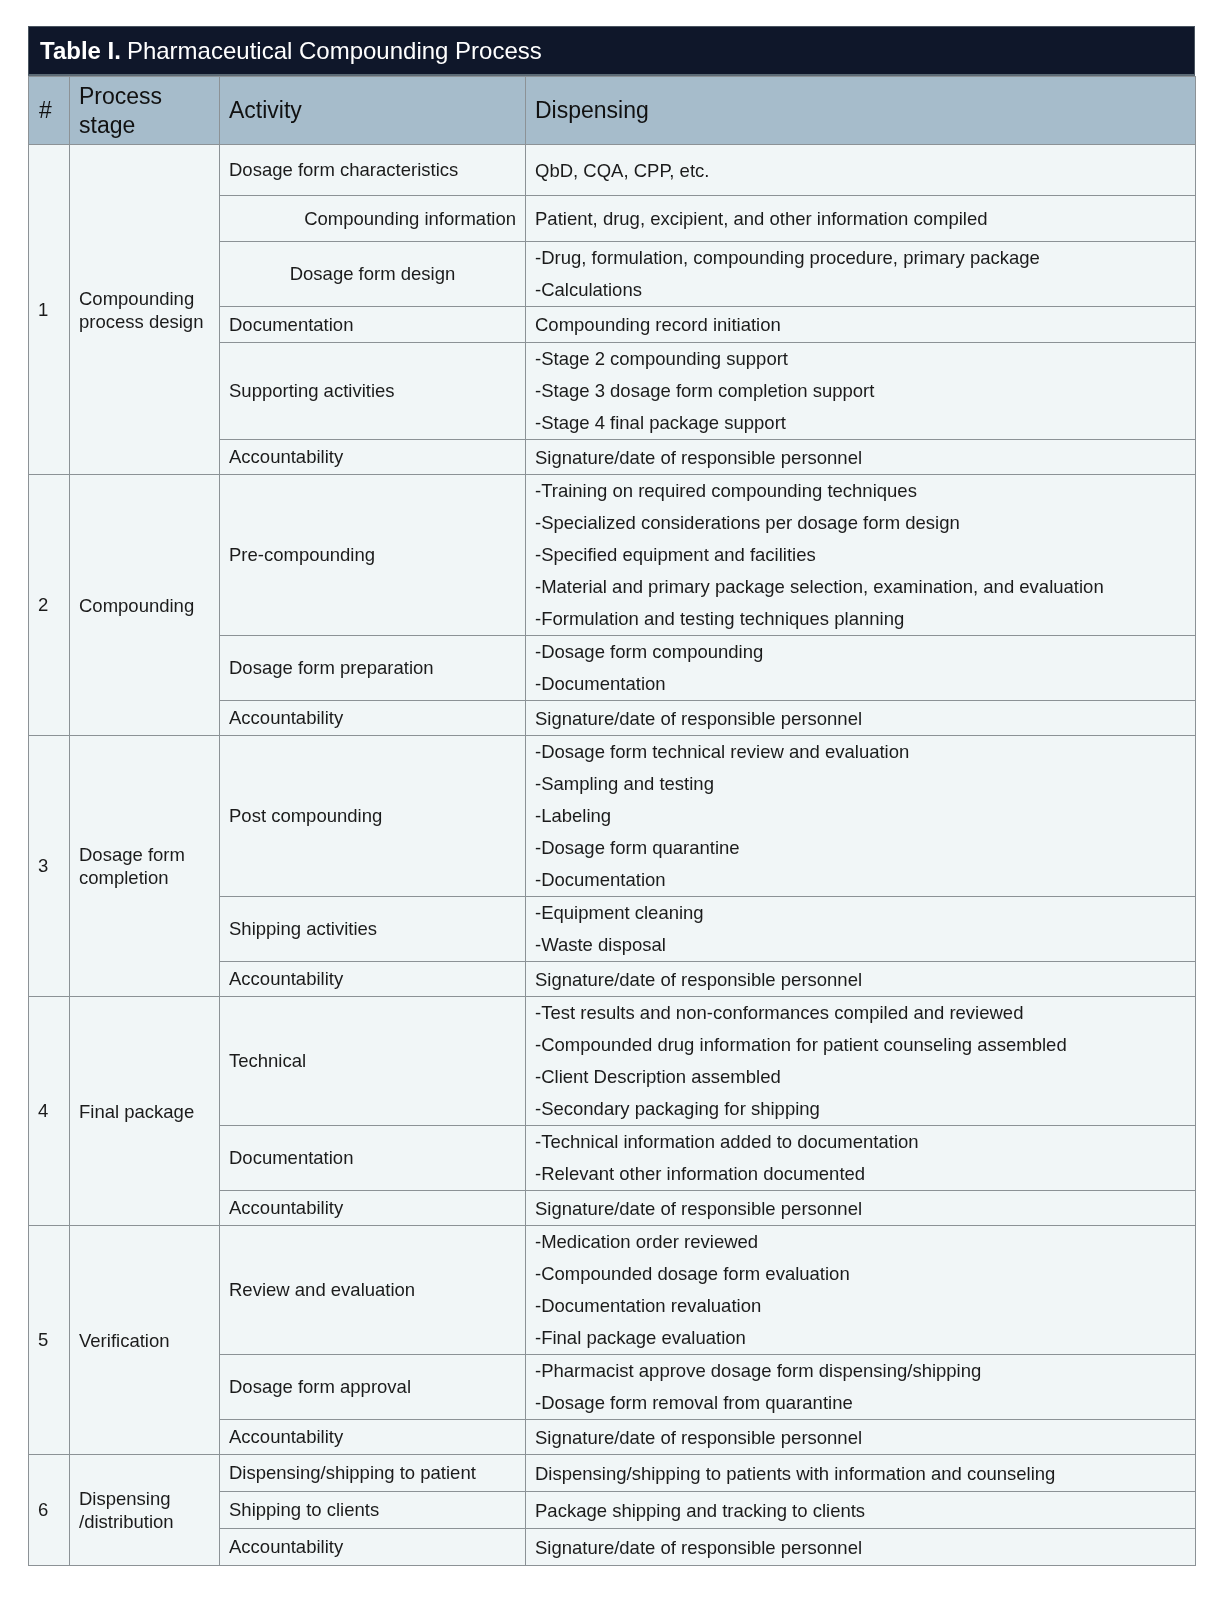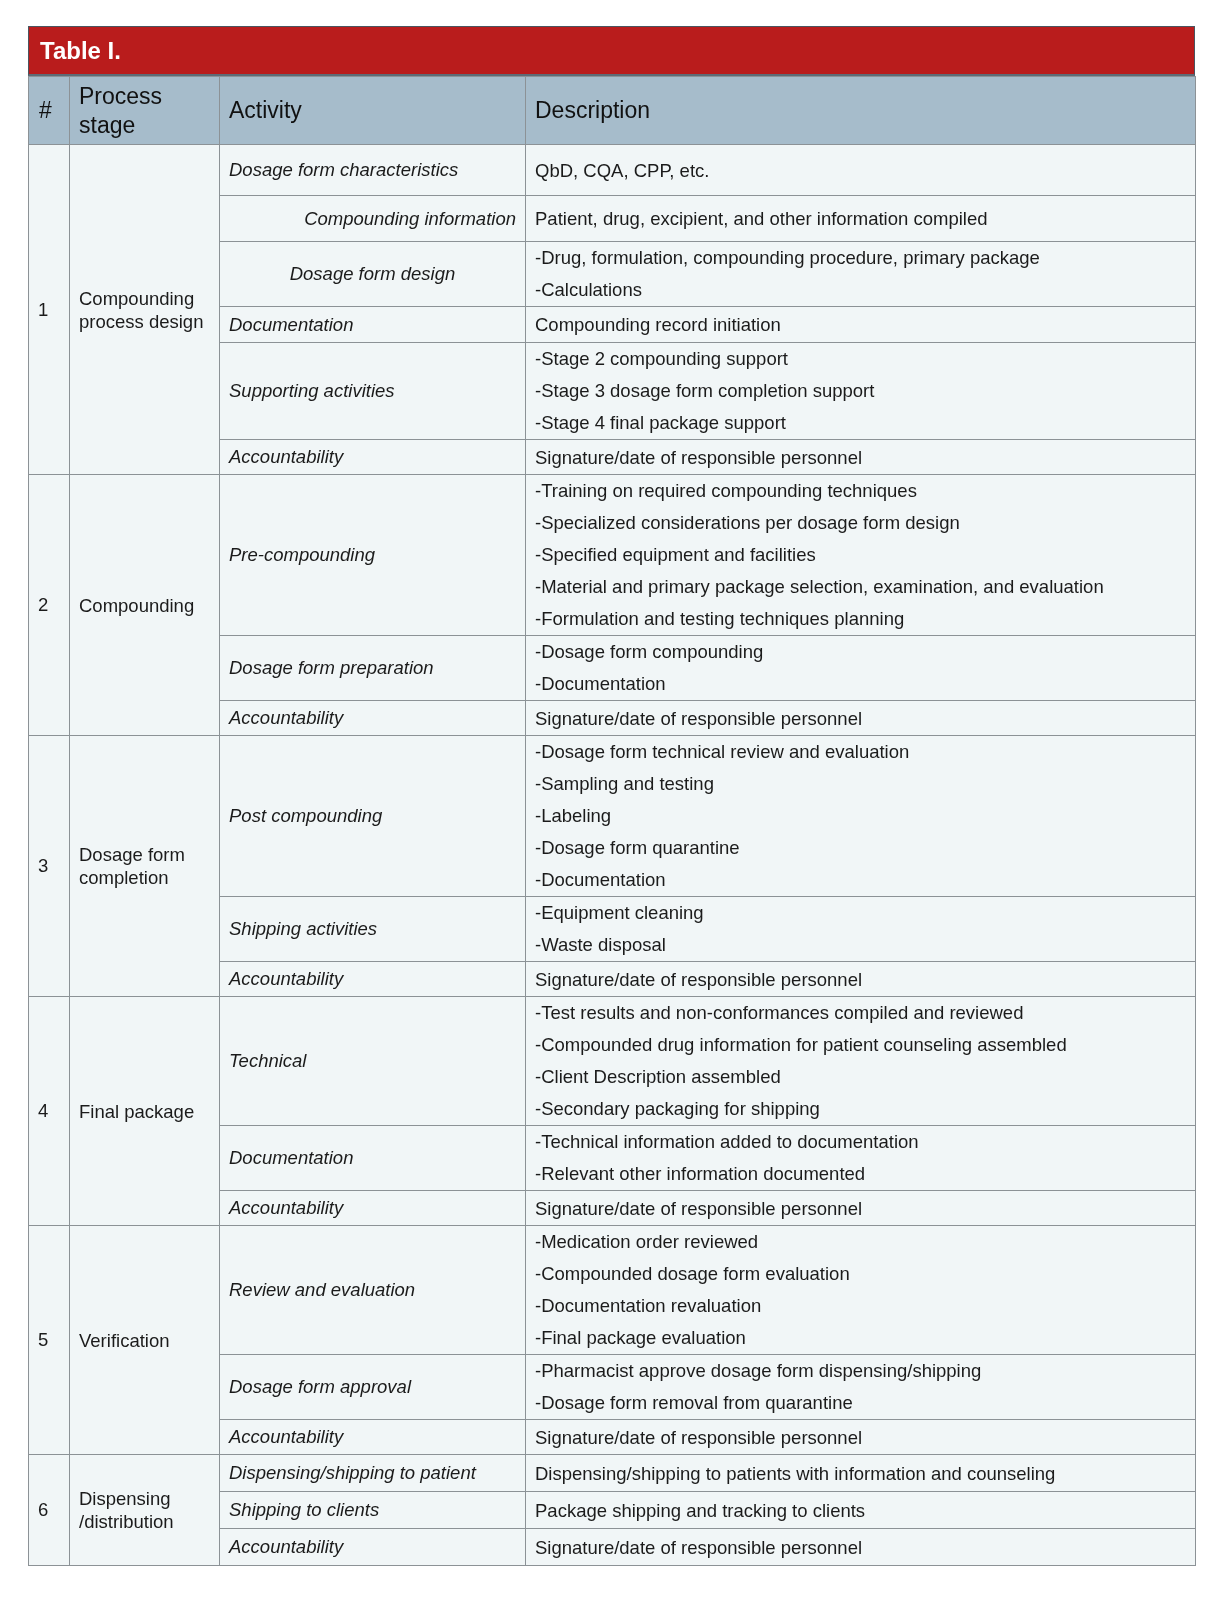--- a/index.html
+++ b/index.html
@@ -14,21 +14,21 @@
       font-family: "Liberation Sans", "DejaVu Sans", sans-serif;
       color: #1a1a1a;
     }
     .table-wrap {
       position: absolute;
       left: 28px;
       top: 26px;
       width: 1167px;
     }
     .title-bar {
-      background: #b91c1c;
+      background: #0f172a;
       height: 50px;
       display: flex;
       align-items: center;
       padding-left: 11px;
       box-sizing: border-box;
       border: 1px solid #4a5560;
       border-bottom: 2px solid #5d6b76;
     }
     .title-bar .bold {
       color: #ffffff;
@@ -66,47 +66,48 @@
       line-height: 29px;
     }
     thead th.h-num { padding-left: 10px; }
     td {
       font-size: 18.5px;
       padding: 0 9px;
       color: #1b1b1b;
     }
     td.num { padding-left: 9px; }
     td.stage { line-height: 23px; }
-    td.act { height: 1px; font-style: italic; }
+    td.act { height: 1px; }
     td.desc .line {
       display: block;
       line-height: 32px;
     }
     td.desc.single .line { line-height: 33px; }
   </style>
 </head>
 <body>
 
 <div class="table-wrap">
   <div class="title-bar">
     <span class="bold">Table I.</span>
+    <span class="rest">Pharmaceutical Compounding Process</span>
   </div>
   <table>
     <colgroup>
       <col class="c-num">
         <col class="c-stage">
         <col class="c-act">
         <col class="c-desc">
     </colgroup>
     <thead>
       <tr>
         <th class="h-num">#</th>
         <th>Process stage</th>
         <th>Activity</th>
-        <th>Description</th>
+        <th>Dispensing</th>
       </tr>
     </thead>
     <tbody id="tbody">
         <tr>
           <td class="num" rowspan="6">1</td>
           <td class="stage" rowspan="6">Compounding process design</td>
           <td class="act" style="height: 51px;">Dosage form characteristics</td>
           <td class="desc single">
             <span class="line">QbD, CQA, CPP, etc.</span>
           </td>

